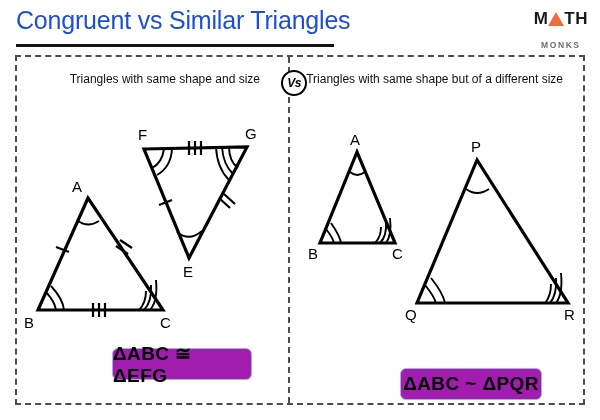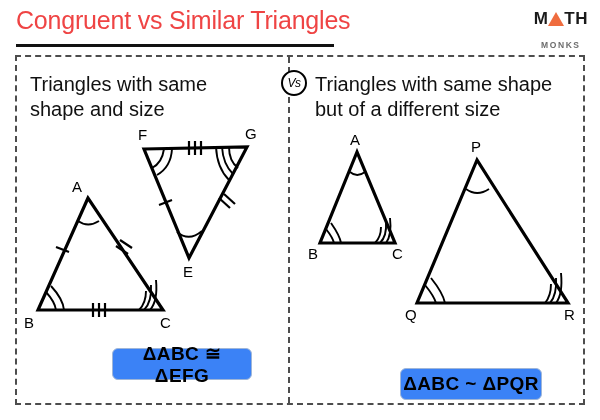--- a/index.html
+++ b/index.html
@@ -15,21 +15,21 @@
     font-family: "Liberation Sans", sans-serif;
     color: #000000;
   }
   #page-title {
     position: absolute;
     left: 16px;
     top: 6px;
     font-size: 25px;
     font-weight: 400;
     letter-spacing: -0.2px;
-    color: #ef4444;
+    color: #1d4ed8;
     white-space: nowrap;
   }
   #title-rule {
     position: absolute;
     left: 16px;
     top: 44px;
     width: 318px;
     height: 3px;
     background: #111111;
   }
@@ -90,45 +90,44 @@
     height: 26px;
     border-radius: 50%;
     background: #ffffff;
     border: 2px solid #000000;
     box-sizing: border-box;
     display: flex;
     align-items: center;
     justify-content: center;
     font-size: 12px;
     font-style: italic;
-    font-weight: normal;
+    font-weight: bold;
     letter-spacing: -0.5px;
   }
   .panel-caption {
     position: absolute;
-    text-align: left;
-    font-size: 20px;
+    text-align: right;
+    font-size: 12px;
     line-height: 1.25;
     color: #111111;
   }
   #caption-left { left: 30px; top: 72px; width: 230px; }
-  #caption-right { left: 315px; top: 72px; width: 260px; }
+  #caption-right { left: 303px; top: 72px; width: 260px; }
   .formula-box {
     position: absolute;
-    background: #3b82f6;
+    background: #a21caf;
     border: 1px solid #9fb6d8;
     border-radius: 6px;
     font-size: 19px;
     font-weight: bold;
     letter-spacing: 0.4px;
     display: flex;
     align-items: center;
     justify-content: center;
     box-sizing: border-box;
-    text-align: center;
   }
   #formula-left { left: 112px; top: 348px; width: 140px; height: 32px; }
   #formula-right { left: 400px; top: 348px; width: 142px; height: 32px; margin-top: 20px; }
   svg.figure { position: absolute; left: 0; top: 0; overflow: visible; }
   .tri-edge { fill: none; stroke: #000000; stroke-width: 3.2; stroke-linejoin: miter; }
   .mark { fill: none; stroke: #000000; stroke-width: 2.2; stroke-linecap: butt; }
   .arc { fill: none; stroke: #000000; stroke-width: 1.9; }
   .vlabel { font-family: "Liberation Sans", sans-serif; font-size: 15px; fill: #000000; }
 </style>
 </head>

